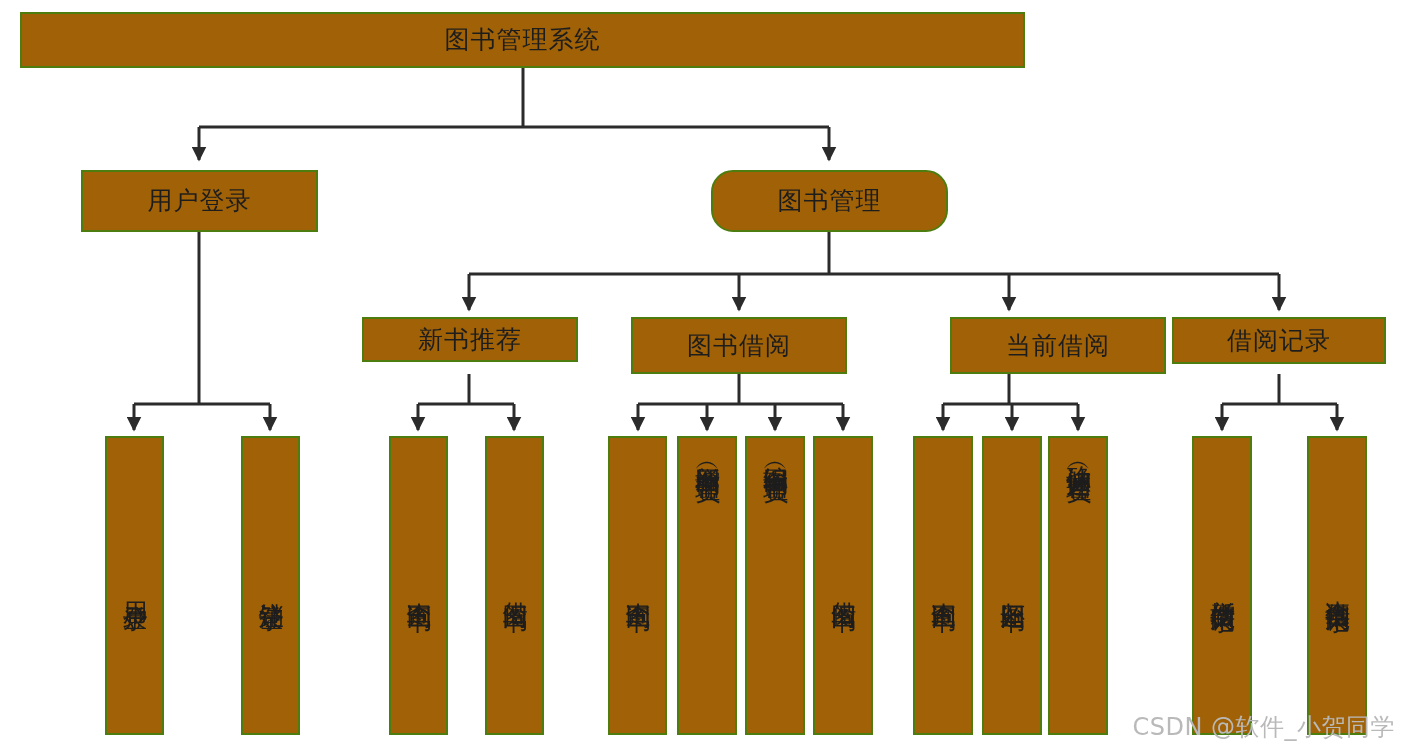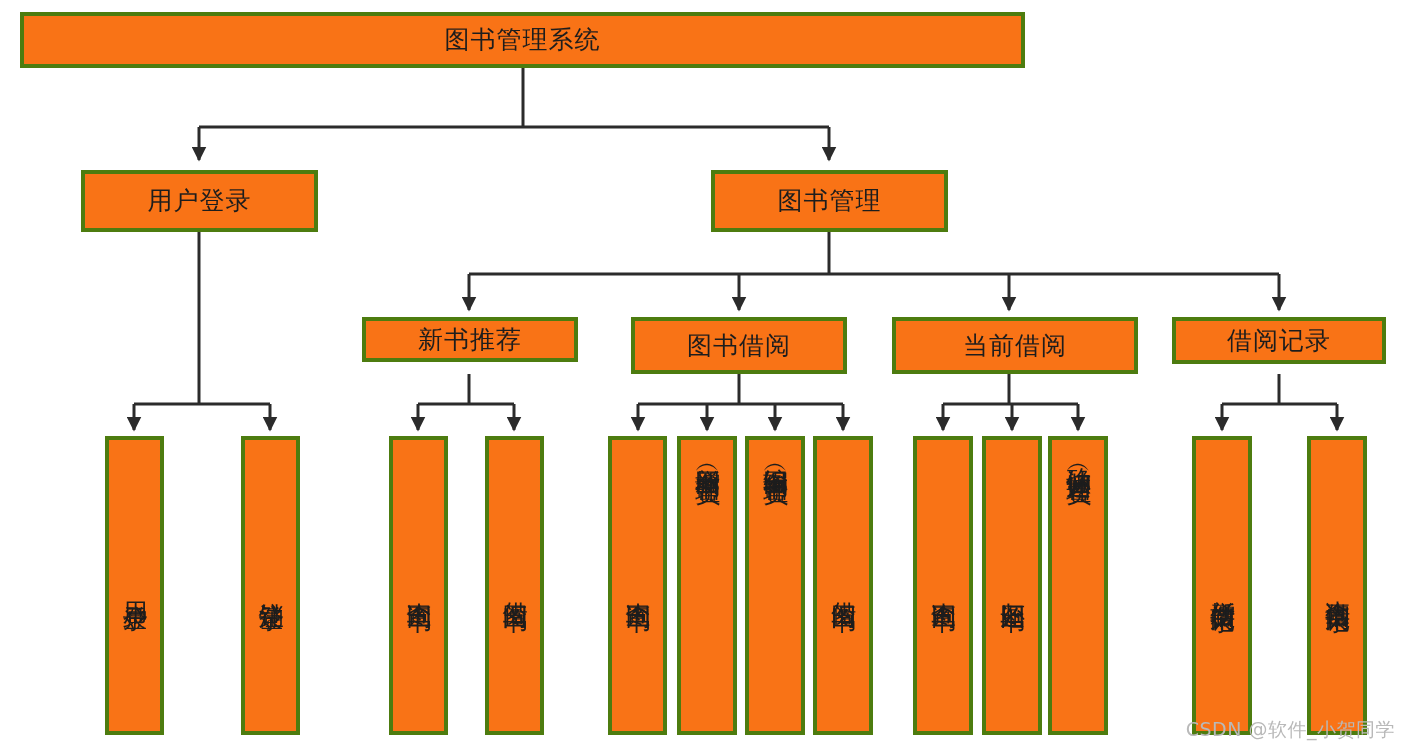--- a/index.html
+++ b/index.html
@@ -10,22 +10,22 @@
     font-family:"DejaVu Sans","Liberation Sans",sans-serif;
     overflow:hidden;
     position:relative;
   }
   #diagram{
     position:absolute;inset:0;
     width:1405px;height:747px;
   }
   .box{
     position:absolute;
-    background:#f97316;
-    border:4px solid #4d7c0f;
+    background:#a16207;
+    border:2px solid #4d7c0f;
     box-sizing:border-box;
     display:flex;
     align-items:center;
     justify-content:center;
     color:#1d1d1d;
   }
   .box.h{
     font-size:25px;
     letter-spacing:1px;
     line-height:1.2;
@@ -50,21 +50,21 @@
     white-space:nowrap;
   }
   svg.edges{
     position:absolute;left:0;top:0;
     width:1405px;height:747px;
     pointer-events:none;
   }
   .watermark{
     position:absolute;
     right:10px;bottom:4px;
-    font-size:19px;
+    font-size:24px;
     color:#b9b9b9;
     letter-spacing:0.5px;
     white-space:nowrap;
     user-select:none;
   }
 </style>
 </head>
 <body>
 
 <div id="diagram">
@@ -119,31 +119,31 @@
     </g>
   </svg>
 
   <div class="box h" style="left:20px;top:12px;width:1005px;height:56px;">
     <span class="lbl">图书管理系统</span>
   </div>
 
   <div class="box h" style="left:81px;top:170px;width:237px;height:62px;">
     <span class="lbl">用户登录</span>
   </div>
-  <div class="box h" style="left:711px;top:170px;width:237px;height:62px;">
+  <div class="box h" style="left:711px;top:170px;width:237px;height:62px;border-radius:22px;">
     <span class="lbl">图书管理</span>
   </div>
 
   <div class="box h" style="left:362px;top:317px;width:216px;height:45px;">
     <span class="lbl">新书推荐</span>
   </div>
   <div class="box h" style="left:631px;top:317px;width:216px;height:57px;">
     <span class="lbl">图书借阅</span>
   </div>
-  <div class="box h" style="left:892px;top:317px;width:246px;height:57px;">
+  <div class="box h" style="left:950px;top:317px;width:216px;height:57px;">
     <span class="lbl">当前借阅</span>
   </div>
   <div class="box h" style="left:1172px;top:317px;width:214px;height:47px;">
     <span class="lbl">借阅记录</span>
   </div>
 
   <div class="box v center" style="left:105px;top:436px;width:59px;height:299px;">
     <span class="lbl">用户登录</span>
   </div>
   <div class="box v center" style="left:241px;top:436px;width:59px;height:299px;">

